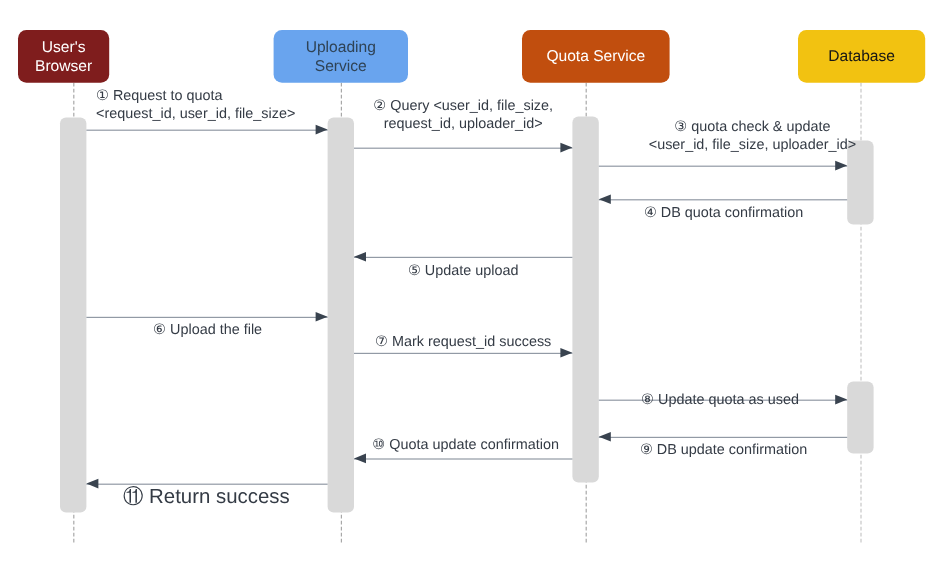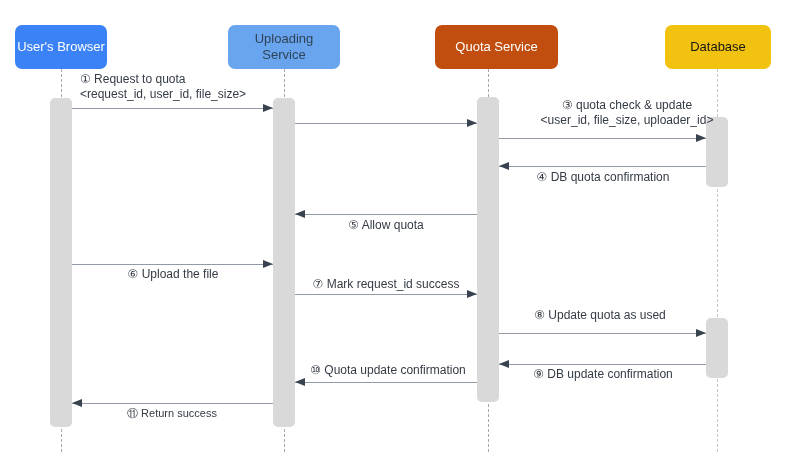--- a/index.html
+++ b/index.html
@@ -6,40 +6,40 @@
   .stage {
     position:relative; width:791px; height:473px; background:#ffffff;
     font-family:"Liberation Sans", sans-serif; overflow:hidden;
   }
   .actor {
     position:absolute; top:25px; height:44px; border-radius:7px;
     display:flex; align-items:center; justify-content:center;
     text-align:center; font-size:13px; line-height:16px; font-weight:400;
   }
   .actor span { display:block; }
-  .actor-browser   { left:15px;  width:92px;  background:#3b82f6; color:#ffffff; }
+  .actor-browser   { left:15px;  width:76px;  background:#7f1d1d; color:#ffffff; }
   .actor-uploading { left:228px; width:112px; background:#69a4ee; color:#2f4356; }
   .actor-uploading span { width:78px; margin:0 auto; }
   .actor-quota     { left:435px; width:123px; background:#c14e0e; color:#ffffff; }
   .actor-database  { left:665px; width:106px; background:#f2c211; color:#161616; }
 
   .lifeline { position:absolute; top:69px; height:383px; width:0; border-left:1px dashed #a8a8a8; }
   .lifeline-db { border-left-color:#c6c6c6; }
 
   .act { position:absolute; width:22px; background:#d9d9d9; border-radius:5px; }
 
   .msg-line { position:absolute; height:0; border-top:1px solid #929aa5; }
   .head { position:absolute; width:0; height:0; border-top:4px solid transparent; border-bottom:4px solid transparent; }
   .head-right { border-left:10px solid #39434f; }
   .head-left  { border-right:10px solid #39434f; }
 
   .lbl { position:absolute; font-size:12px; color:#343b45; line-height:15px; white-space:nowrap; }
   .lbl span { display:block; }
   .lbl-center { text-align:center; }
-  .lbl-small { font-size:11px; }
+  .lbl-small { font-size:17px; }
 </style>
 </head>
 <body>
 
 <div class="stage">
 
   <div class="lifeline" style="left:61px"></div>
   <div class="lifeline" style="left:284px"></div>
   <div class="lifeline" style="left:488px"></div>
   <div class="lifeline lifeline-db" style="left:717px"></div>
@@ -65,55 +65,59 @@
 
   <div class="msg-line" style="left:72px;width:201px;top:108px"></div>
   <div class="head head-right" style="left:263px;top:104px"></div>
   <div class="lbl" style="left:80px;top:72px">
     <span>① Request to quota</span>
     <span>&lt;request_id, user_id, file_size&gt;</span>
   </div>
 
   <div class="msg-line" style="left:295px;width:182px;top:123px"></div>
   <div class="head head-right" style="left:467px;top:119px"></div>
+  <div class="lbl lbl-center" style="left:276px;width:220px;top:81px">
+    <span>② Query &lt;user_id, file_size,</span>
+    <span>request_id, uploader_id&gt;</span>
+  </div>
 
   <div class="msg-line" style="left:499px;width:207px;top:138px"></div>
   <div class="head head-right" style="left:696px;top:134px"></div>
   <div class="lbl lbl-center" style="left:516px;width:222px;top:98px">
     <span>③ quota check &amp; update</span>
     <span>&lt;user_id, file_size, uploader_id&gt;</span>
   </div>
 
   <div class="msg-line" style="left:499px;width:207px;top:166px"></div>
   <div class="head head-left" style="left:499px;top:162px"></div>
   <div class="lbl lbl-center" style="left:492px;width:222px;top:170px">
     <span>④ DB quota confirmation</span>
   </div>
 
   <div class="msg-line" style="left:295px;width:182px;top:214px"></div>
   <div class="head head-left" style="left:295px;top:210px"></div>
   <div class="lbl lbl-center" style="left:286px;width:200px;top:218px">
-    <span>⑤ Allow quota</span>
+    <span>⑤ Update upload</span>
   </div>
 
   <div class="msg-line" style="left:72px;width:201px;top:264px"></div>
   <div class="head head-right" style="left:263px;top:260px"></div>
   <div class="lbl lbl-center" style="left:73px;width:200px;top:267px">
     <span>⑥ Upload the file</span>
   </div>
 
   <div class="msg-line" style="left:295px;width:182px;top:294px"></div>
   <div class="head head-right" style="left:467px;top:290px"></div>
   <div class="lbl lbl-center" style="left:286px;width:200px;top:277px">
     <span>⑦ Mark request_id success</span>
   </div>
 
   <div class="msg-line" style="left:499px;width:207px;top:333px"></div>
   <div class="head head-right" style="left:696px;top:329px"></div>
-  <div class="lbl lbl-center" style="left:490px;width:220px;top:308px">
+  <div class="lbl lbl-center" style="left:490px;width:220px;top:326px">
     <span>⑧ Update quota as used</span>
   </div>
 
   <div class="msg-line" style="left:499px;width:207px;top:364px"></div>
   <div class="head head-left" style="left:499px;top:360px"></div>
   <div class="lbl lbl-center" style="left:492px;width:222px;top:367px">
     <span>⑨ DB update confirmation</span>
   </div>
 
   <div class="msg-line" style="left:295px;width:182px;top:382px"></div>

